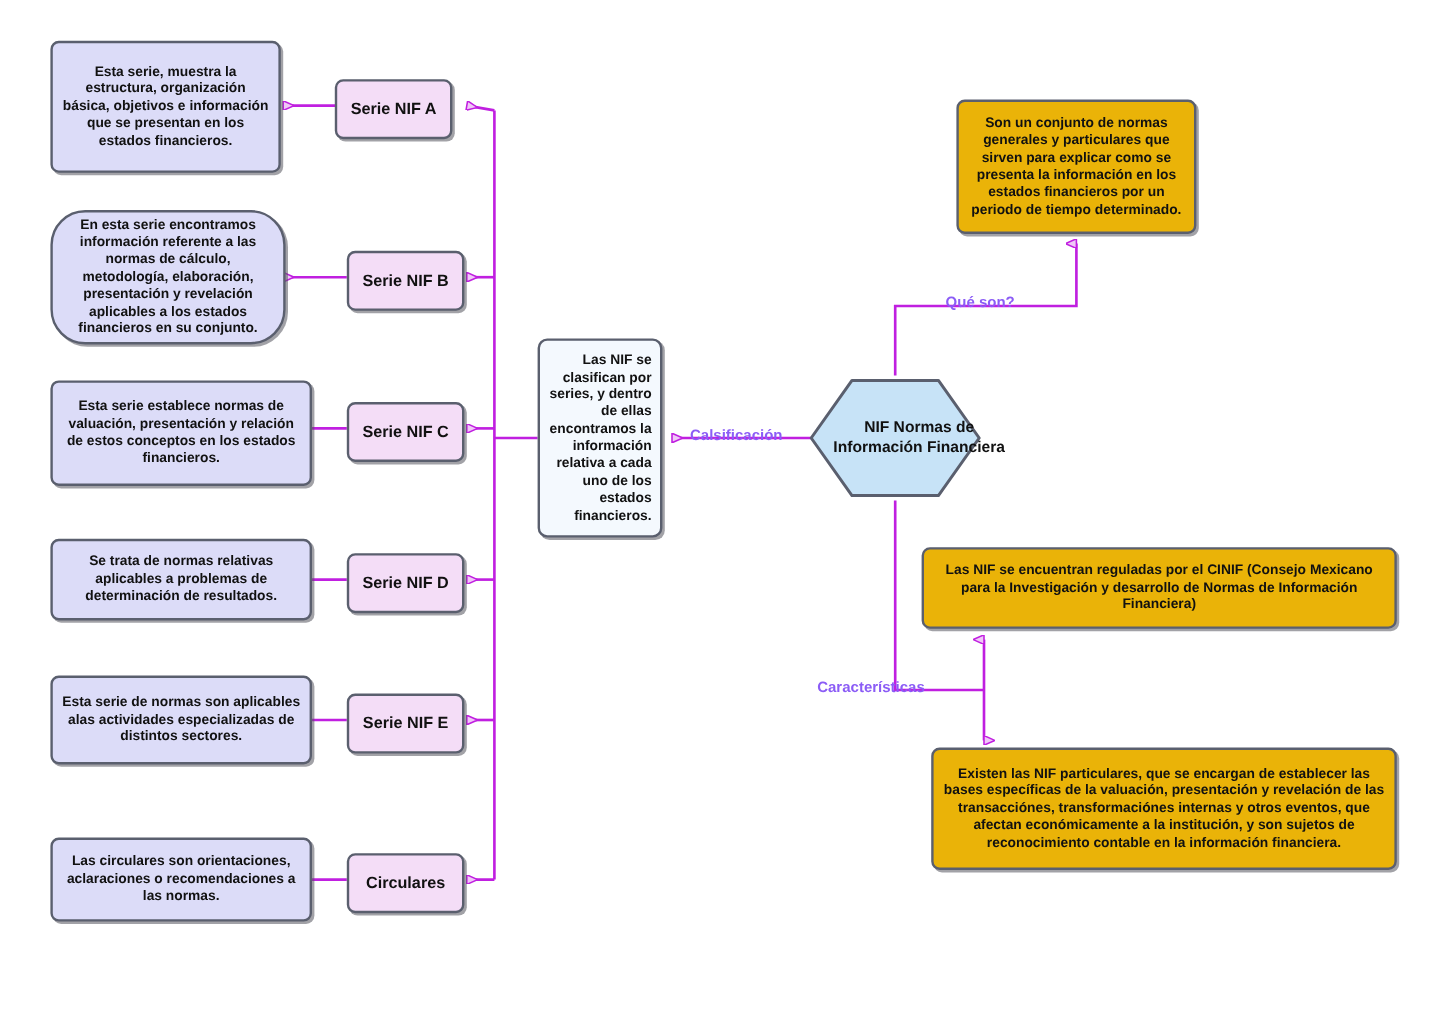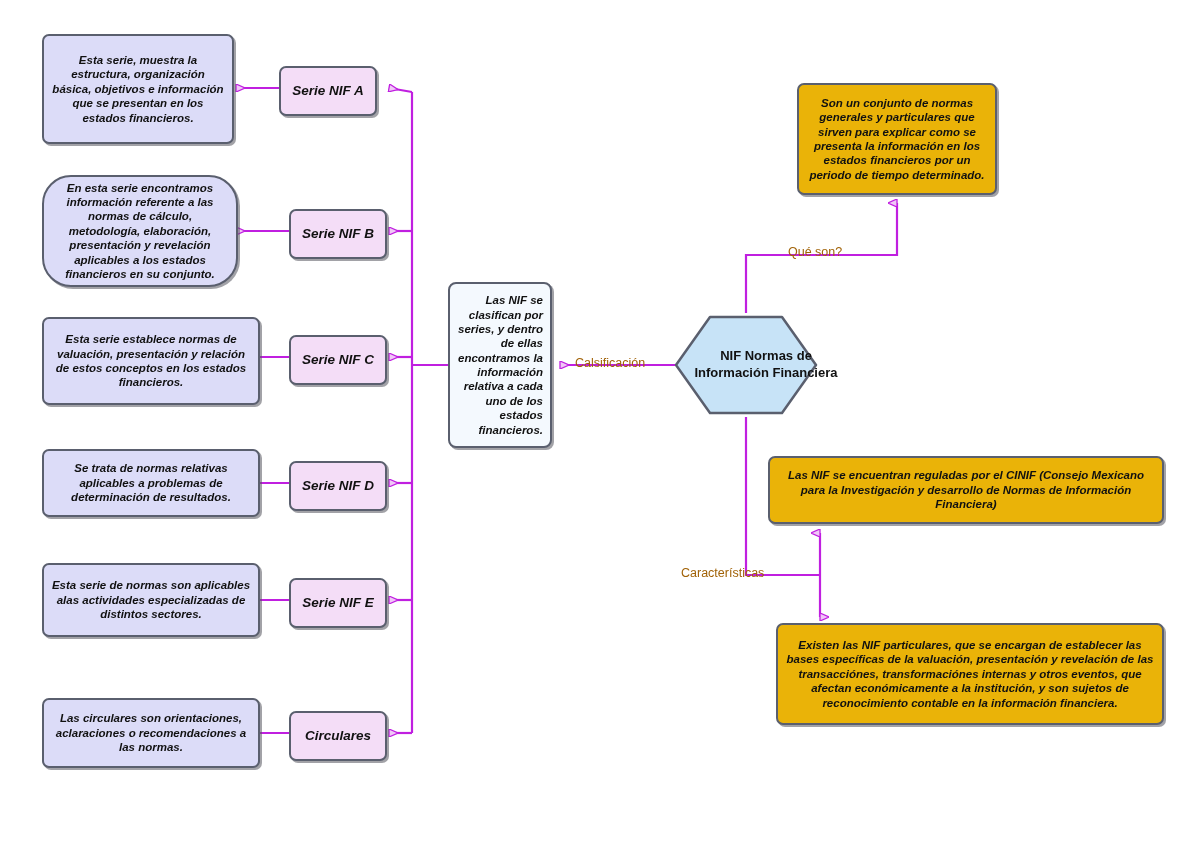--- a/index.html
+++ b/index.html
@@ -6,30 +6,30 @@
   body{width:1200px;height:848px;position:relative;overflow:hidden;
        font-family:"Liberation Sans","DejaVu Sans",sans-serif;color:#111111;}
   #canvas{position:absolute;left:0;top:0;width:1200px;height:848px;}
   svg.wires{position:absolute;left:0;top:0;width:1200px;height:848px;pointer-events:none;}
 
   .node{position:absolute;box-sizing:border-box;
         border:2px solid #5a5f6e;border-radius:7px;
         box-shadow:2px 2px 0 rgba(85,85,95,.55);
         display:flex;align-items:center;justify-content:center;
         text-align:center;font-weight:bold;line-height:1.25;
-        padding:23px 7px;font-style:italic;}
+        padding:23px 7px;}
   .desc{background:#dcdcf8;font-size:11.5px;}
   .serie{background:#f4ddf7;font-size:13.5px;}
   .center-note{background:#f4f9fe;font-size:11.5px;border-radius:8px;}
   .right-box{background:#eab308;font-size:11.5px;}
   .hex{position:absolute;width:148px;height:104px;}
   .hex-label{position:absolute;left:0;top:0;width:148px;height:104px;
              display:flex;align-items:center;justify-content:center;
              text-align:center;font-weight:bold;font-size:13px;line-height:1.3;color:#111;margin-left:20px;}
-  .edge-label{position:absolute;font-weight:normal;font-size:12.5px;color:#a16207;
+  .edge-label{position:absolute;font-weight:bold;font-size:12.5px;color:#8b5cf6;
               white-space:nowrap;background:transparent;}
   b{font-weight:bold;}
 </style>
 </head>
 <body>
 
 <div id="canvas">
 
   <svg class="wires" viewBox="0 0 1200 848" xmlns="http://www.w3.org/2000/svg">
     <defs>

